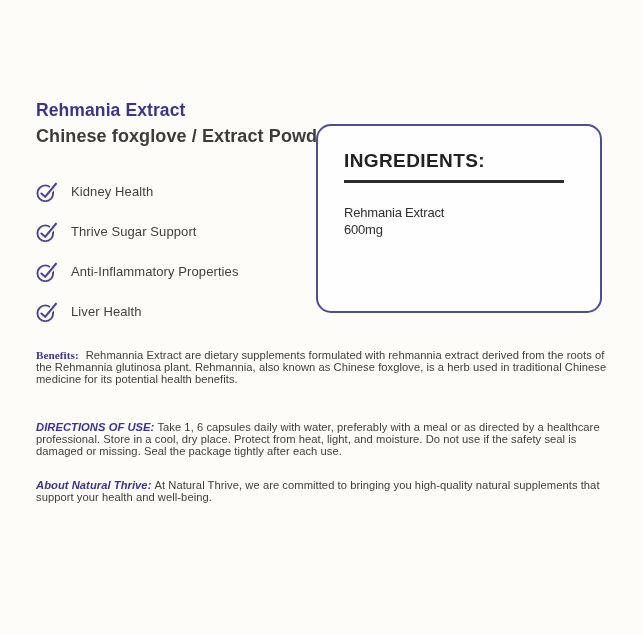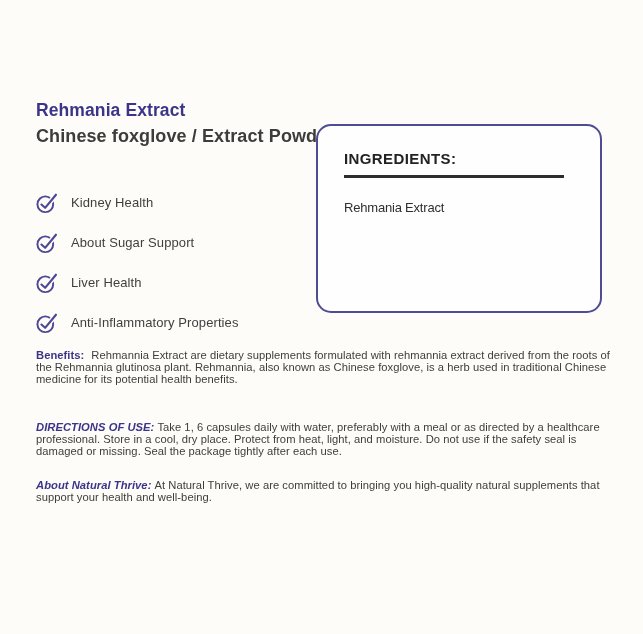--- a/index.html
+++ b/index.html
@@ -25,21 +25,21 @@
   }
   .product-subtitle, .product-quantity {
     font-size: 18px;
     font-weight: bold;
     color: #3c3c3c;
     margin-bottom: 6px;
     letter-spacing: 0.1px;
   }
 
   
-  .feature-list { position: absolute; left: 36px; top: 192px; list-style: none; }
+  .feature-list { position: absolute; left: 36px; top: 181px; list-style: none; }
   .feature-item {
     display: flex;
     align-items: center;
     gap: 13px;
     height: 21px;
     margin-bottom: 19px;
   }
   .check-icon { width: 22px; height: 22px; flex: 0 0 22px; overflow: visible; }
   .feature-label { font-size: 13px; color: #3f3f3f; letter-spacing: 0.1px; }
 
@@ -49,21 +49,21 @@
     left: 316px;
     top: 124px;
     width: 286px;
     height: 189px;
     background: #fefefe;
     border: 2px solid #4e4d93;
     border-radius: 15px;
     padding: 24px 26px 0 26px;
   }
   .ingredients-heading {
-    font-size: 15px;
+    font-size: 19px;
     font-weight: bold;
     color: #222222;
     letter-spacing: 0.4px;
   }
   .ingredients-divider {
     width: 220px;
     height: 3px;
     background: #2d2d2d;
     margin-top: 8px;
     border: none;
@@ -86,21 +86,21 @@
     color: #3d3d3d;
     letter-spacing: 0.05px;
   }
   .section-benefits  { top: 350px; }
   .section-directions{ top: 422px; }
   .section-about     { top: 480px; }
   .section-label {
     font-weight: bold;
     color: #3b3589;
   }
-  .label-benefits { margin-right: 7px; }
+  .label-benefits { margin-right: 7px; font-family: Liberation Serif, serif; }
   .label-directions, .label-about { margin-right: 3px; font-style: italic; }
 </style>
 </head>
 <body>
 
 <div class="page">
 
   <div class="header-block">
     <div class="product-title">Rehmania Extract</div>
     <div class="product-subtitle">Chinese foxglove / Extract Powder</div>
@@ -114,45 +114,46 @@
         <path d="M6.4 14.8 L10.8 18.7 L23.6 3.2" fill="none" stroke="#4c4795" stroke-width="2.5" stroke-linecap="round" stroke-linejoin="round"></path>
       </svg>
       <span class="feature-label">Kidney Health</span>
     </li>
     <li class="feature-item">
       <svg class="check-icon" viewBox="0 0 26 26">
         <circle cx="11" cy="14.5" r="9.3" fill="none" stroke="#4c4795" stroke-width="2.3"></circle>
         <path d="M6.4 14.8 L10.8 18.7 L23.6 3.2" fill="none" stroke="#fdfcf8" stroke-width="6"></path>
         <path d="M6.4 14.8 L10.8 18.7 L23.6 3.2" fill="none" stroke="#4c4795" stroke-width="2.5" stroke-linecap="round" stroke-linejoin="round"></path>
       </svg>
-      <span class="feature-label">About Sugar Support</span>
+      <span class="feature-label">Thrive Sugar Support</span>
+    </li>
+    <li class="feature-item">
+      <svg class="check-icon" viewBox="0 0 26 26">
+        <circle cx="11" cy="14.5" r="9.3" fill="none" stroke="#4c4795" stroke-width="2.3"></circle>
+        <path d="M6.4 14.8 L10.8 18.7 L23.6 3.2" fill="none" stroke="#fdfcf8" stroke-width="6"></path>
+        <path d="M6.4 14.8 L10.8 18.7 L23.6 3.2" fill="none" stroke="#4c4795" stroke-width="2.5" stroke-linecap="round" stroke-linejoin="round"></path>
+      </svg>
+      <span class="feature-label">Anti-Inflammatory Properties</span>
     </li>
     <li class="feature-item">
       <svg class="check-icon" viewBox="0 0 26 26">
         <circle cx="11" cy="14.5" r="9.3" fill="none" stroke="#4c4795" stroke-width="2.3"></circle>
         <path d="M6.4 14.8 L10.8 18.7 L23.6 3.2" fill="none" stroke="#fdfcf8" stroke-width="6"></path>
         <path d="M6.4 14.8 L10.8 18.7 L23.6 3.2" fill="none" stroke="#4c4795" stroke-width="2.5" stroke-linecap="round" stroke-linejoin="round"></path>
       </svg>
       <span class="feature-label">Liver Health</span>
     </li>
-    <li class="feature-item">
-      <svg class="check-icon" viewBox="0 0 26 26">
-        <circle cx="11" cy="14.5" r="9.3" fill="none" stroke="#4c4795" stroke-width="2.3"></circle>
-        <path d="M6.4 14.8 L10.8 18.7 L23.6 3.2" fill="none" stroke="#fdfcf8" stroke-width="6"></path>
-        <path d="M6.4 14.8 L10.8 18.7 L23.6 3.2" fill="none" stroke="#4c4795" stroke-width="2.5" stroke-linecap="round" stroke-linejoin="round"></path>
-      </svg>
-      <span class="feature-label">Anti-Inflammatory Properties</span>
-    </li>
   </ul>
 
   <div class="ingredients-box">
     <div class="ingredients-heading">INGREDIENTS:</div>
     <div class="ingredients-divider"></div>
     <div class="ingredients-list">
       <div class="ingredients-item">Rehmania Extract</div>
+      <div class="ingredients-item">600mg</div>
     </div>
   </div>
 
   <p class="text-section section-benefits">
     <span class="section-label label-benefits">Benefits:</span><span>Rehmannia Extract are dietary supplements formulated with rehmannia extract derived from the roots of the Rehmannia glutinosa plant. Rehmannia, also known as Chinese foxglove, is a herb used in traditional Chinese medicine for its potential health benefits.</span>
   </p>
 
   <p class="text-section section-directions">
     <span class="section-label label-directions">DIRECTIONS OF USE:</span><span>Take 1, 6 capsules daily with water, preferably with a meal or as directed by a healthcare professional. Store in a cool, dry place. Protect from heat, light, and moisture. Do not use if the safety seal is damaged or missing. Seal the package tightly after each use.</span>
   </p>

